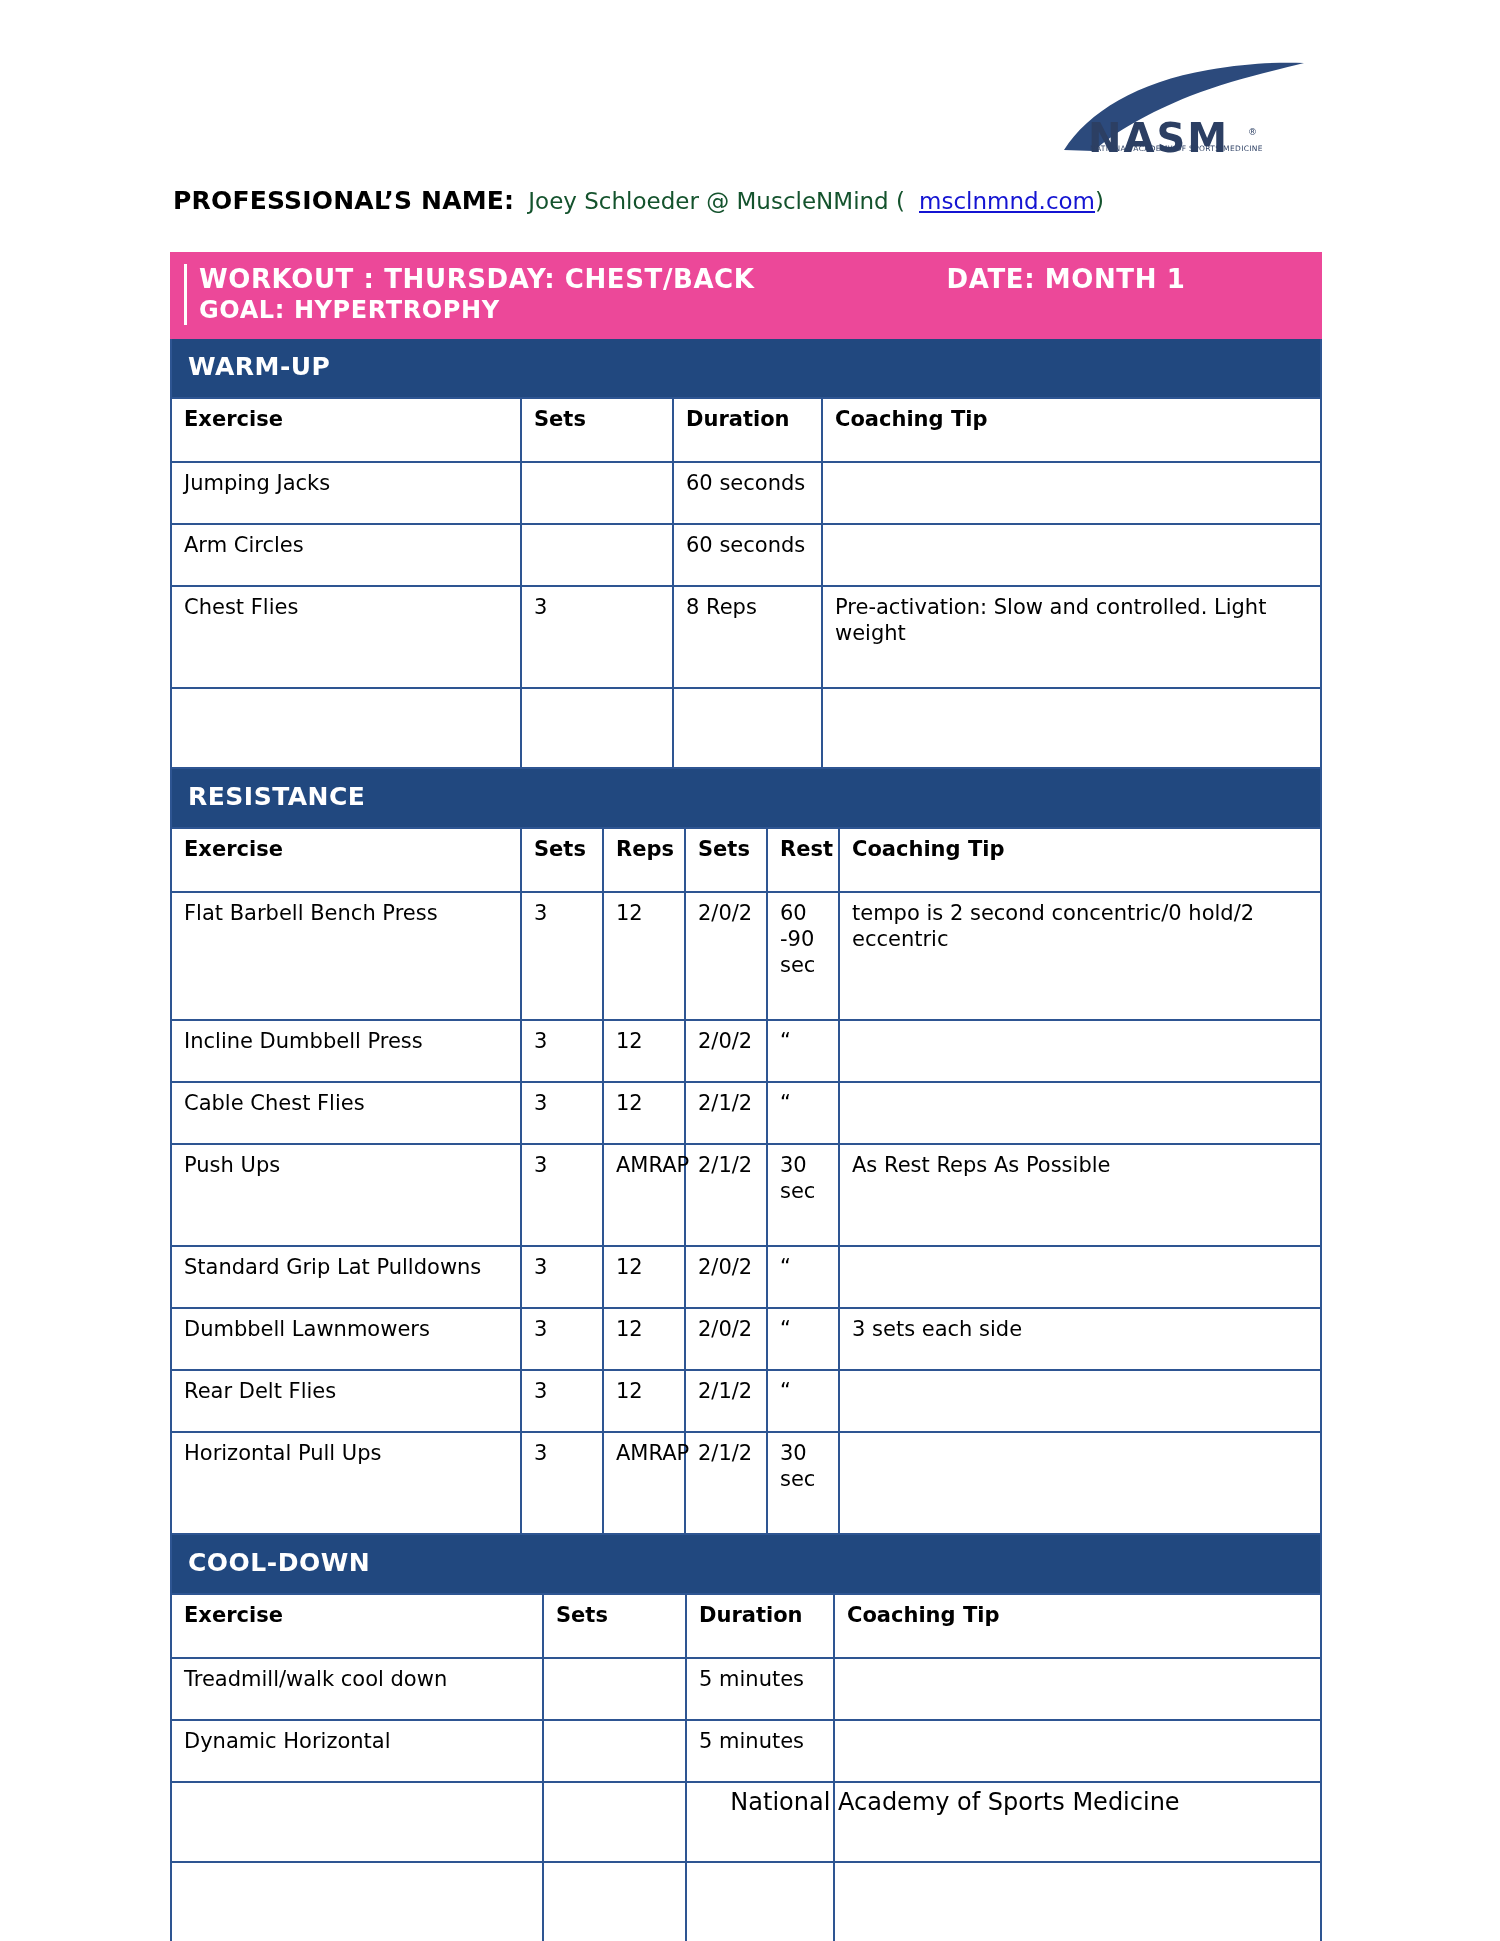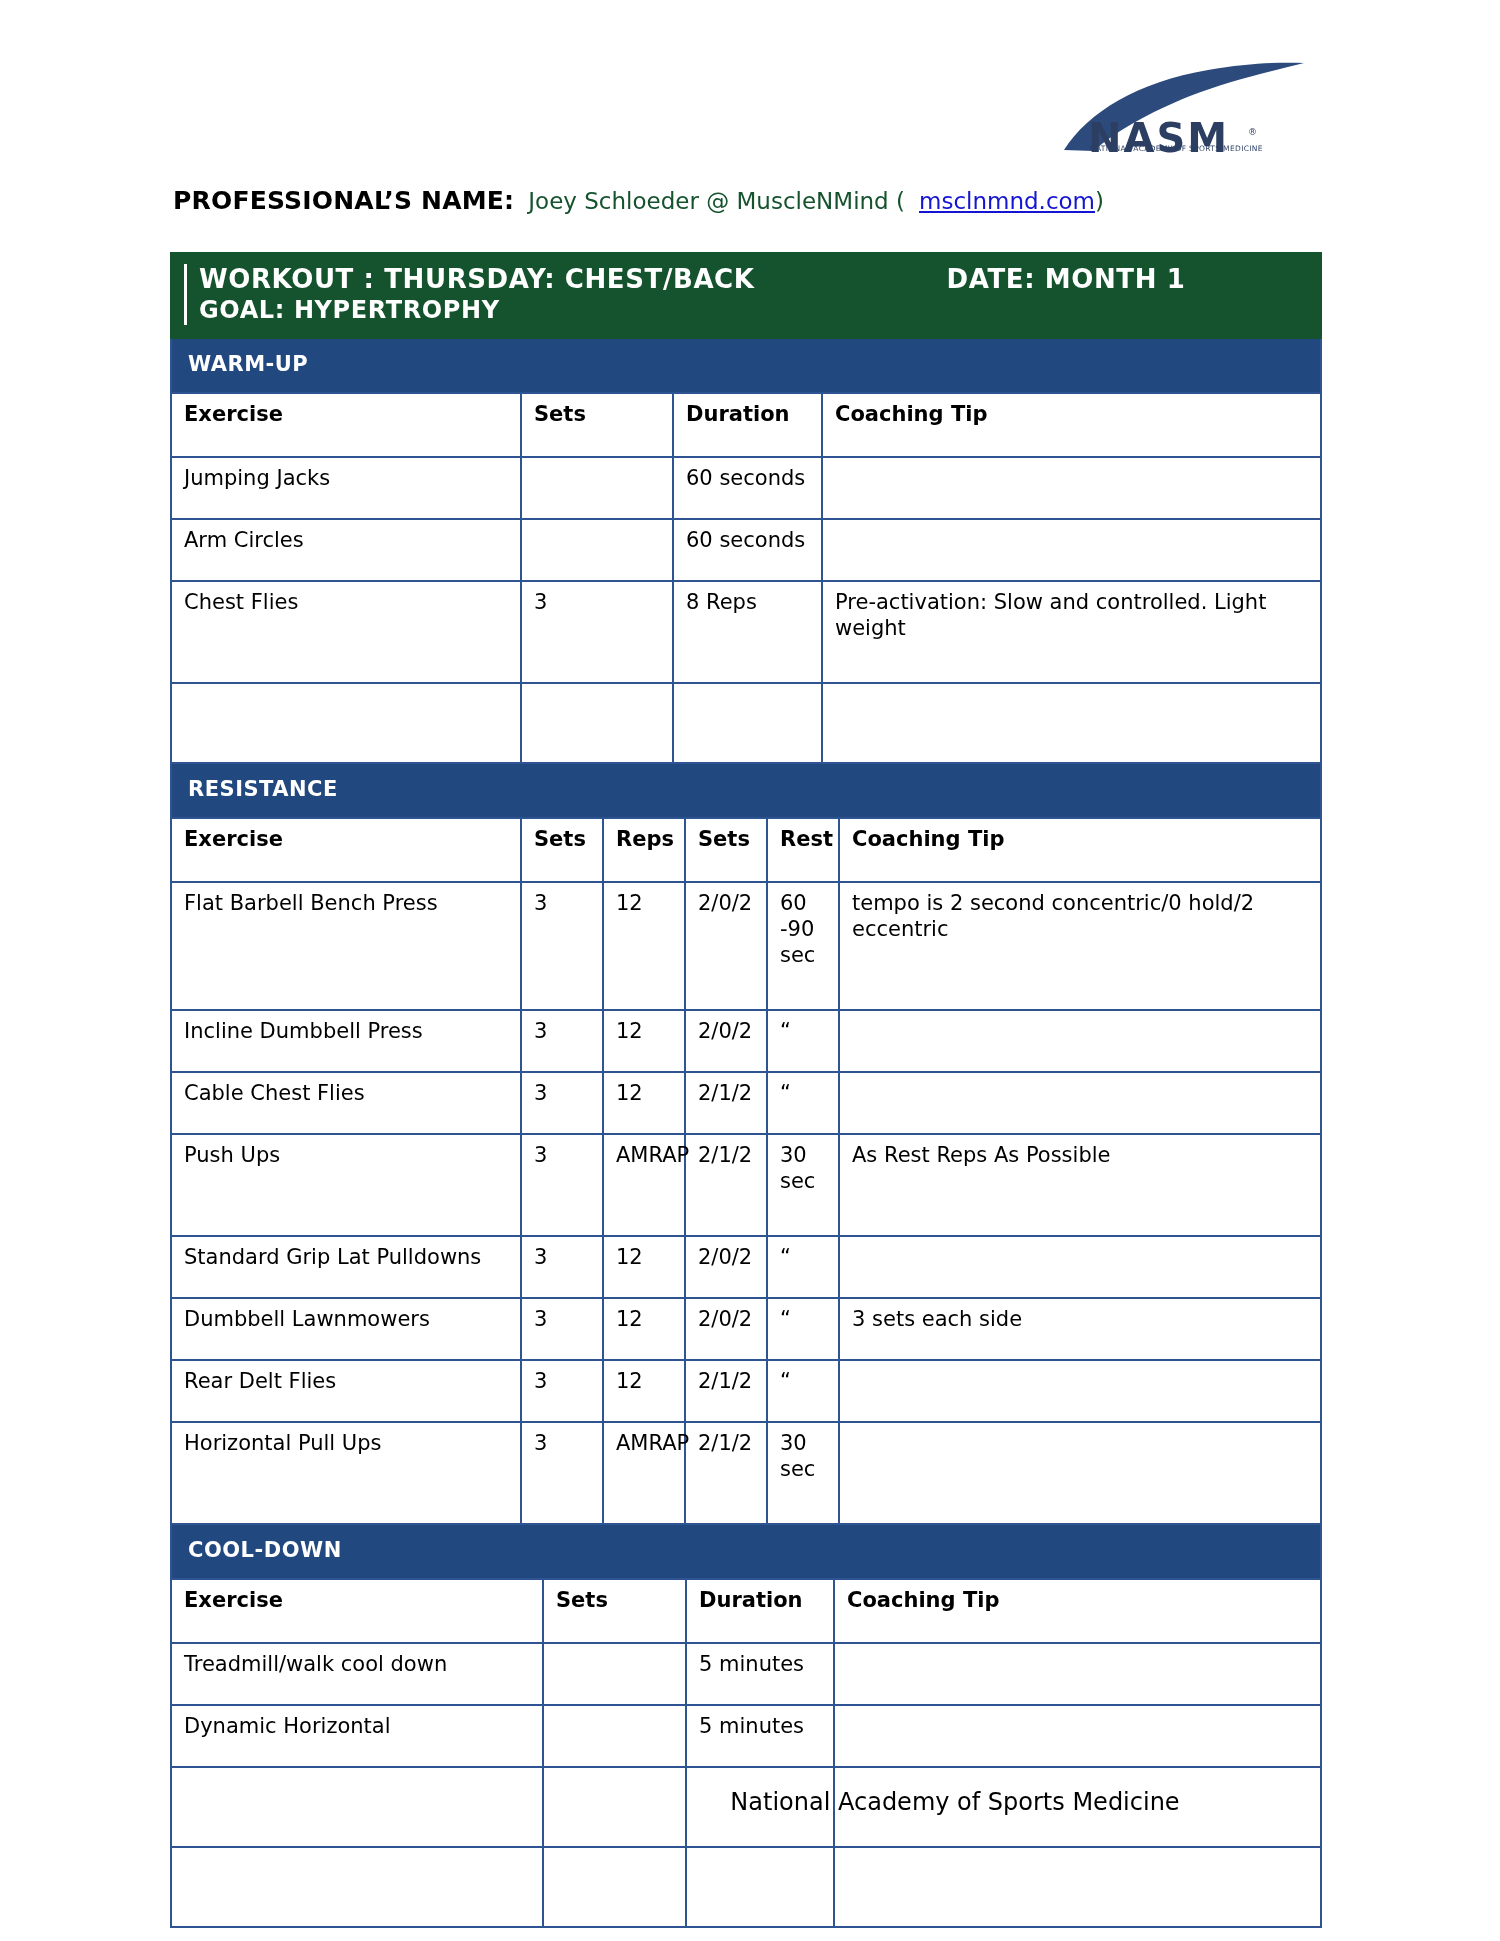--- a/index.html
+++ b/index.html
@@ -28,41 +28,41 @@
     font-family:"DejaVu Sans", sans-serif;
     font-size:23px;color:#14532d;margin-left:14px;
   }
   .prof-link{color:#1414d2;text-decoration:underline;}
 
   
   .sheet{
     position:absolute;left:170px;top:252px;width:1152px;
   }
   .band-title{
-    background:#14532d;
+    background:#ec4899;
     color:#fff;
     padding:12px 0 14px 14px;
     position:relative;
     display:flex;
     align-items:flex-start;
   }
   .band-title .bar{
     width:3px;background:#fff;align-self:stretch;margin-right:12px;flex:0 0 3px;
   }
   .band-title .tcol{flex:1;}
   .title-row{
     display:flex;font-size:26px;font-weight:bold;letter-spacing:.6px;line-height:1.22;
   }
   .title-left{flex:0 0 auto;}
   .title-right{margin-left:192px;}
   .goal-row{font-size:24px;font-weight:bold;letter-spacing:.6px;line-height:1.22;}
 
   .section-band{
     background:#21487f;color:#fff;
-    font-size:21px;font-weight:bold;letter-spacing:.5px;
+    font-size:25px;font-weight:bold;letter-spacing:.5px;
     padding:13px 0 16px 16px;
     border-left:2px solid #2e5592;border-right:2px solid #2e5592;
   }
 
   table.grid{
     border-collapse:collapse;width:100%;table-layout:fixed;
   }
   table.grid td,table.grid th{
     border:2px solid #2e5592;
     padding:7px 10px 9px 12px;

